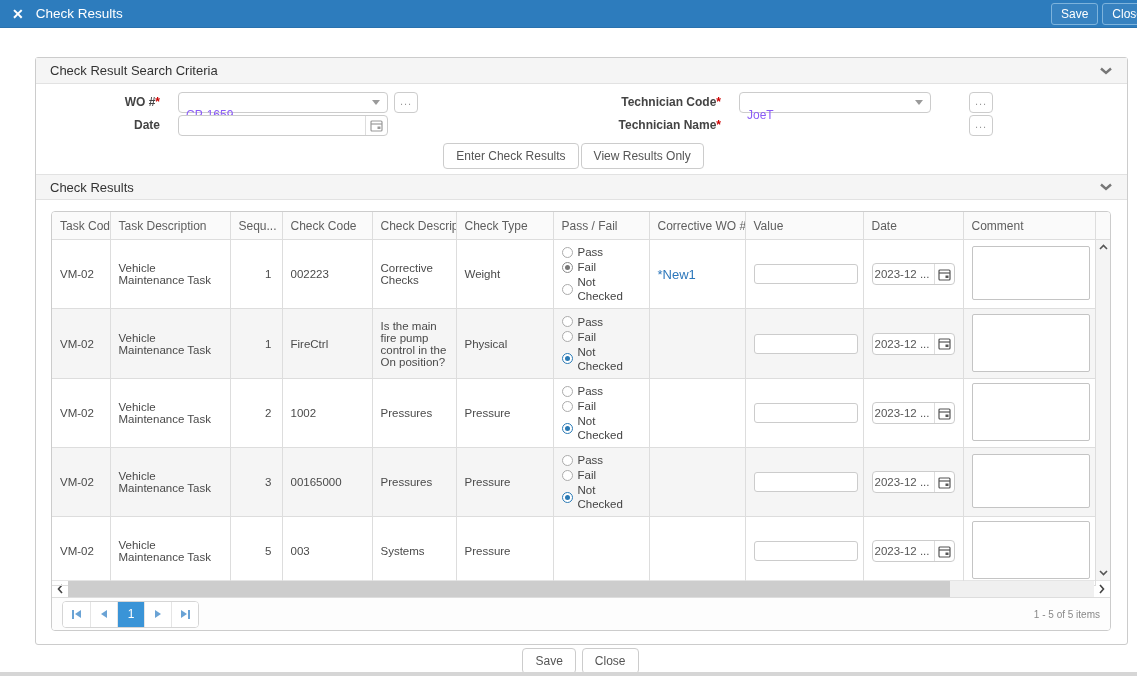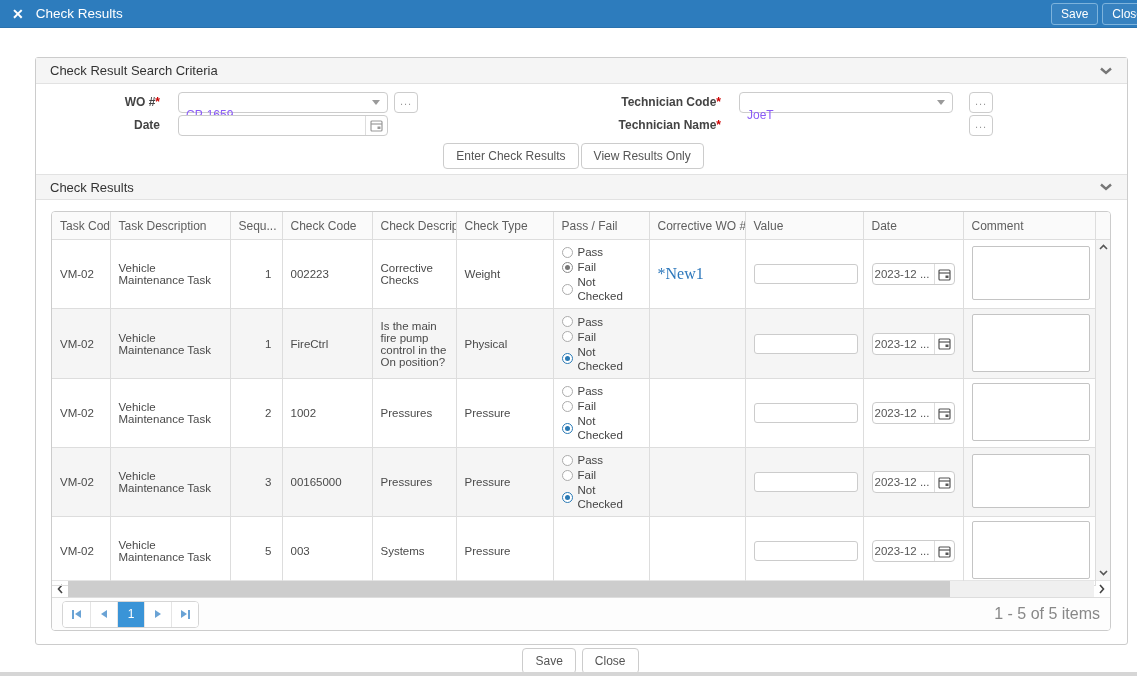--- a/index.html
+++ b/index.html
@@ -27,21 +27,21 @@
   .search-body { position:relative; height:82px; }
   .fr { position:relative; height:21px; }
   .fr1 { margin-top:8px; } .fr2 { margin-top:2px; }
   .f-label { position:absolute; top:3px; font-size:12px; font-weight:bold; color:#444; text-align:right; }
   .f-label .req { color:#cc0000; }
   .lab-left  { left:0;   width:124px; }
   .lab-right { left:500px; width:185px; }
   .ctrl { position:absolute; top:0; height:21px; border:1px solid #ccc; border-radius:4px;
     background:#fff; display:flex; align-items:center; padding-left:7px; font-size:12px; }
   .ctrl-left  { left:142px; width:210px; }
-  .ctrl-right { left:703px; width:214px; }
+  .ctrl-right { left:703px; width:192px; }
   .ctrl .val { color:#8b5cf6;margin-top:24px; }
   .ctrl.enabled .val { color:#555; }
   .dd-arrow { margin-left:auto; width:22px; display:flex; justify-content:center; align-items:center; align-self:stretch; }
   .dd-arrow span { width:0; height:0; border-left:4px solid transparent; border-right:4px solid transparent; border-top:5px solid #9a9a9a; }
   .cal-btn { margin-left:auto; width:22px; align-self:stretch; border-left:1px solid #ddd;
     display:flex; justify-content:center; align-items:center; }
   .ellipsis-btn { position:absolute; top:0; height:21px; width:24px; border:1px solid #ccc;
     border-radius:4px; background:#fff; color:#999; font-size:11px; letter-spacing:1px;
     display:flex; justify-content:center; align-items:flex-end; padding-bottom:5px; cursor:pointer; }
   .ell-left { left:358px; } .ell-right { left:933px; }
@@ -66,21 +66,21 @@
   .radio { width:11px; height:11px; border-radius:50%; border:1px solid #ababab; background:#fff;
     position:relative; flex:0 0 auto; }
   .radio.sel-blue { border-color:#2a7ab5; }
   .radio.sel-blue::after { content:""; position:absolute; top:2px; left:2px; right:2px; bottom:2px;
     border-radius:50%; background:#2a7ab5; }
   .radio.sel-gray { border-color:#8a8a8a; }
   .radio.sel-gray::after { content:""; position:absolute; top:2px; left:2px; right:2px; bottom:2px;
     border-radius:50%; background:#777; }
   .pf-lbl { font-size:11.5px; color:#444; }
 
-  .wo-link { color:#2c77bb; text-decoration:none; font-size:16px; cursor:pointer;font-family:Liberation Serif, serif; }
+  .wo-link { color:#2c77bb; text-decoration:none; font-size:13px; cursor:pointer; }
   .cell-input { width:104px; height:20px; border:1px solid #ccc; border-radius:3px; font-family:inherit; font-size:12px; padding:0 4px; }
   .date-widget { display:inline-flex; align-items:center; height:22px; border:1px solid #ccc;
     border-radius:4px; background:#fff; padding-left:2px; cursor:pointer; }
   .date-widget .dtext { font-size:11.5px; color:#555; white-space:nowrap; }
   .date-widget .cal { border-left:1px solid #ddd; margin-left:5px; width:20px; align-self:stretch;
     display:flex; justify-content:center; align-items:center; }
   .cell-textarea { width:118px; height:54px; border:1px solid #c4c4c4; border-radius:2px; resize:none; font-family:inherit; font-size:12px; }
   .r1 .cell-textarea, .r2 .cell-textarea, .r4 .cell-textarea { height:58px; }
 
   .vscroll { position:absolute; top:0; right:0; width:15px; height:340px; background:#f4f4f4;
@@ -93,21 +93,21 @@
 
   .pager { height:33px; border-top:1px solid #ddd; background:#fdfdfd; display:flex; align-items:center; padding:0 10px; }
   .pager-group { display:inline-flex; border:1px solid #d5d5d5; border-radius:4px; overflow:hidden; background:#fff; }
   .pg-btn { width:27px; height:25px; display:flex; justify-content:center; align-items:center;
     gap:1px; border-left:1px solid #e5e5e5; cursor:pointer; background:#fff; }
   .pg-btn:first-child { border-left:none; }
   .pg-btn.active { background:#3a94d7; color:#fff; font-size:12px; }
   .tri-l { width:0; height:0; border-top:4px solid transparent; border-bottom:4px solid transparent; border-right:6px solid #6aa3d5; }
   .tri-r { width:0; height:0; border-top:4px solid transparent; border-bottom:4px solid transparent; border-left:6px solid #6aa3d5; }
   .pg-bar { width:2px; height:9px; background:#6aa3d5; }
-  .pager-summary { margin-left:auto; font-size:16px; color:#888; }
+  .pager-summary { margin-left:auto; font-size:10px; color:#888; }
 
   
   .footer-btns { margin-top:3px; display:flex; justify-content:center; gap:6px; transform:translateX(12px); }
   .bottom-strip { position:absolute; left:0; right:0; bottom:0; height:4px; background:#d6d6d6; }
 </style>
 </head>
 <body>
 
 <div class="titlebar">
   <span class="tb-close">✕</span>

